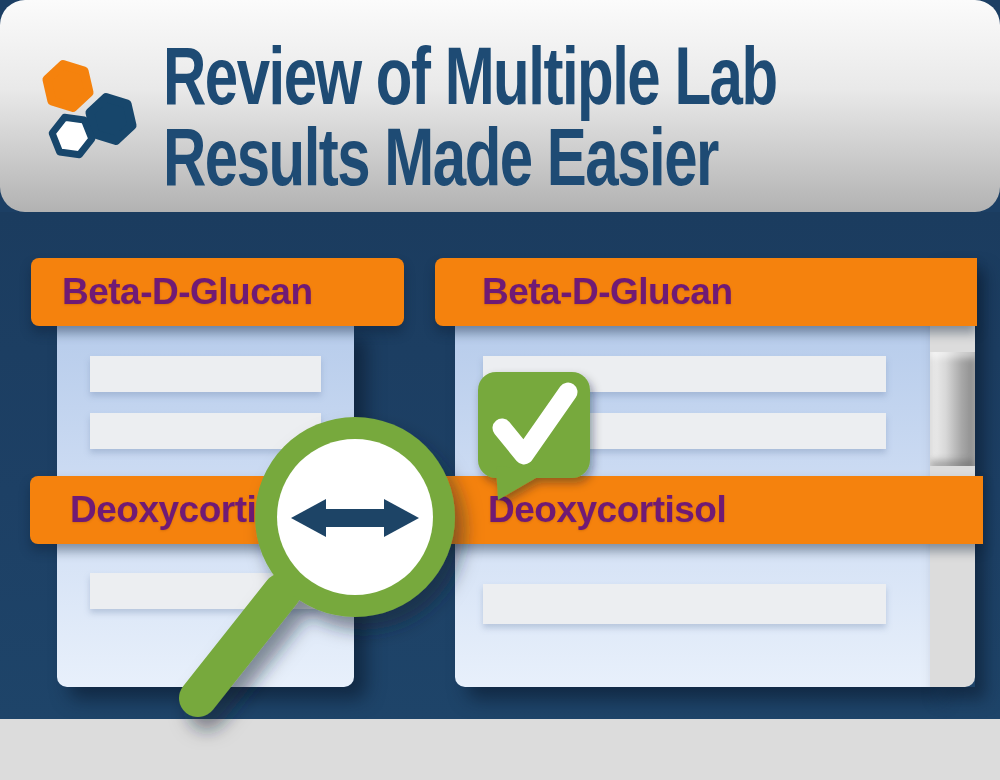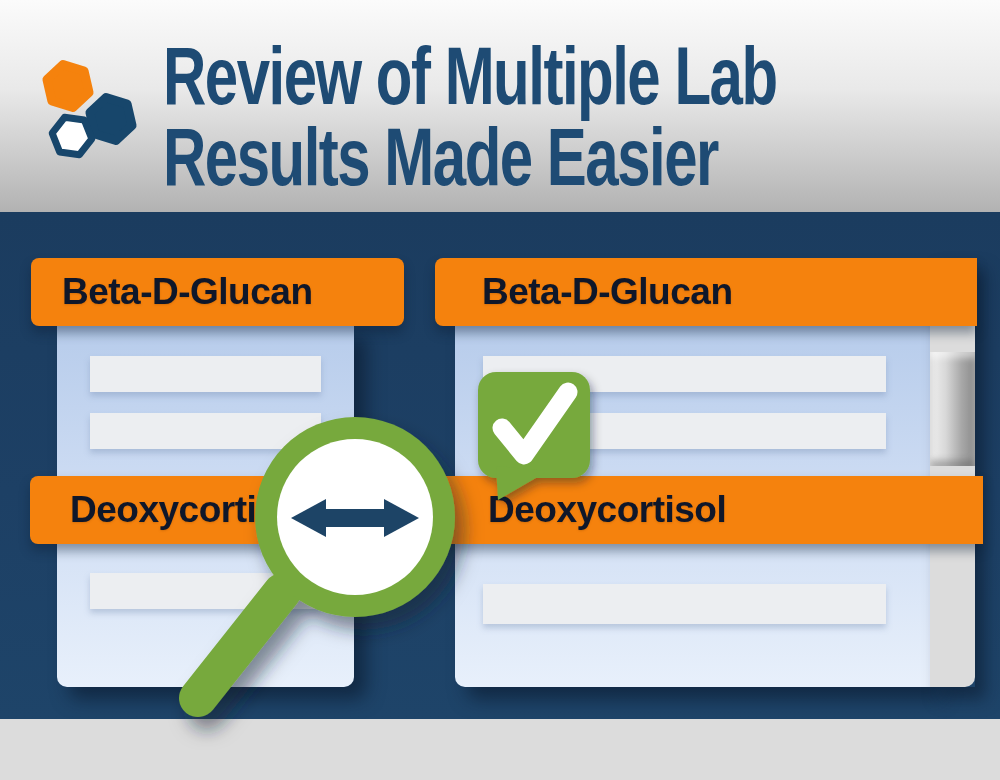--- a/index.html
+++ b/index.html
@@ -4,20 +4,21 @@
 <style>
   html,body{margin:0;padding:0;background:#6b6b6b;}
   .stage{
     position:relative;width:1000px;height:780px;overflow:hidden;
     font-family:"Liberation Sans", sans-serif;background:#1c3f64;
   }
   
   .header{
     position:absolute;left:0;top:0;width:1000px;height:212px;
     background:linear-gradient(180deg,#fbfbfb 0%,#e9e9e9 42%,#cfcfcf 70%,#b2b2b2 100%);
+    border-radius:25px;
   }
   .logo{position:absolute;left:26px;top:53px;width:130px;height:135px;}
   .title-line{
     position:absolute;left:163px;
     font-size:81px;font-weight:700;color:#1e4b74;letter-spacing:-2px;
     transform:scaleX(0.74);transform-origin:left top;white-space:nowrap;
   }
   .title-line.l1{top:30px;}
   .title-line.l2{top:111px;}
   
@@ -32,21 +33,21 @@
   }
   .panel-body.left{left:57px;top:326px;width:297px;height:361px;border-radius:0 0 10px 10px;}
   .panel-body.right{left:455px;top:326px;width:475px;height:361px;border-radius:0 0 0 10px;}
   .ph-row{
     position:absolute;background:#eceef1;
     box-shadow:0 4px 6px rgba(110,132,170,.35);
   }
   .orange-bar{
     position:absolute;height:68px;background:#f5820d;
     display:flex;align-items:center;
-    color:#0f172a;font-size:37px;font-weight:700;letter-spacing:-.5px;white-space:nowrap;
+    color:#701a75;font-size:37px;font-weight:700;letter-spacing:-.5px;white-space:nowrap;
     box-shadow:0 7px 11px rgba(12,30,55,.42);
   }
   .orange-bar .lbl{text-shadow:0 1px 2px rgba(160,80,0,.35);}
   .bar-lh{left:31px;top:258px;width:342px;border-radius:8px;padding-left:31px;}
   .bar-ld{left:30px;top:476px;width:343px;border-radius:8px;padding-left:40px;}
   .bar-rh{left:435px;top:258px;width:495px;border-radius:8px 0 0 8px;padding-left:47px;}
   .bar-rd{left:435px;top:476px;width:495px;border-radius:8px 0 0 8px;padding-left:53px;}
   
   .scroll-col{
     position:absolute;left:930px;top:258px;width:45px;height:429px;

